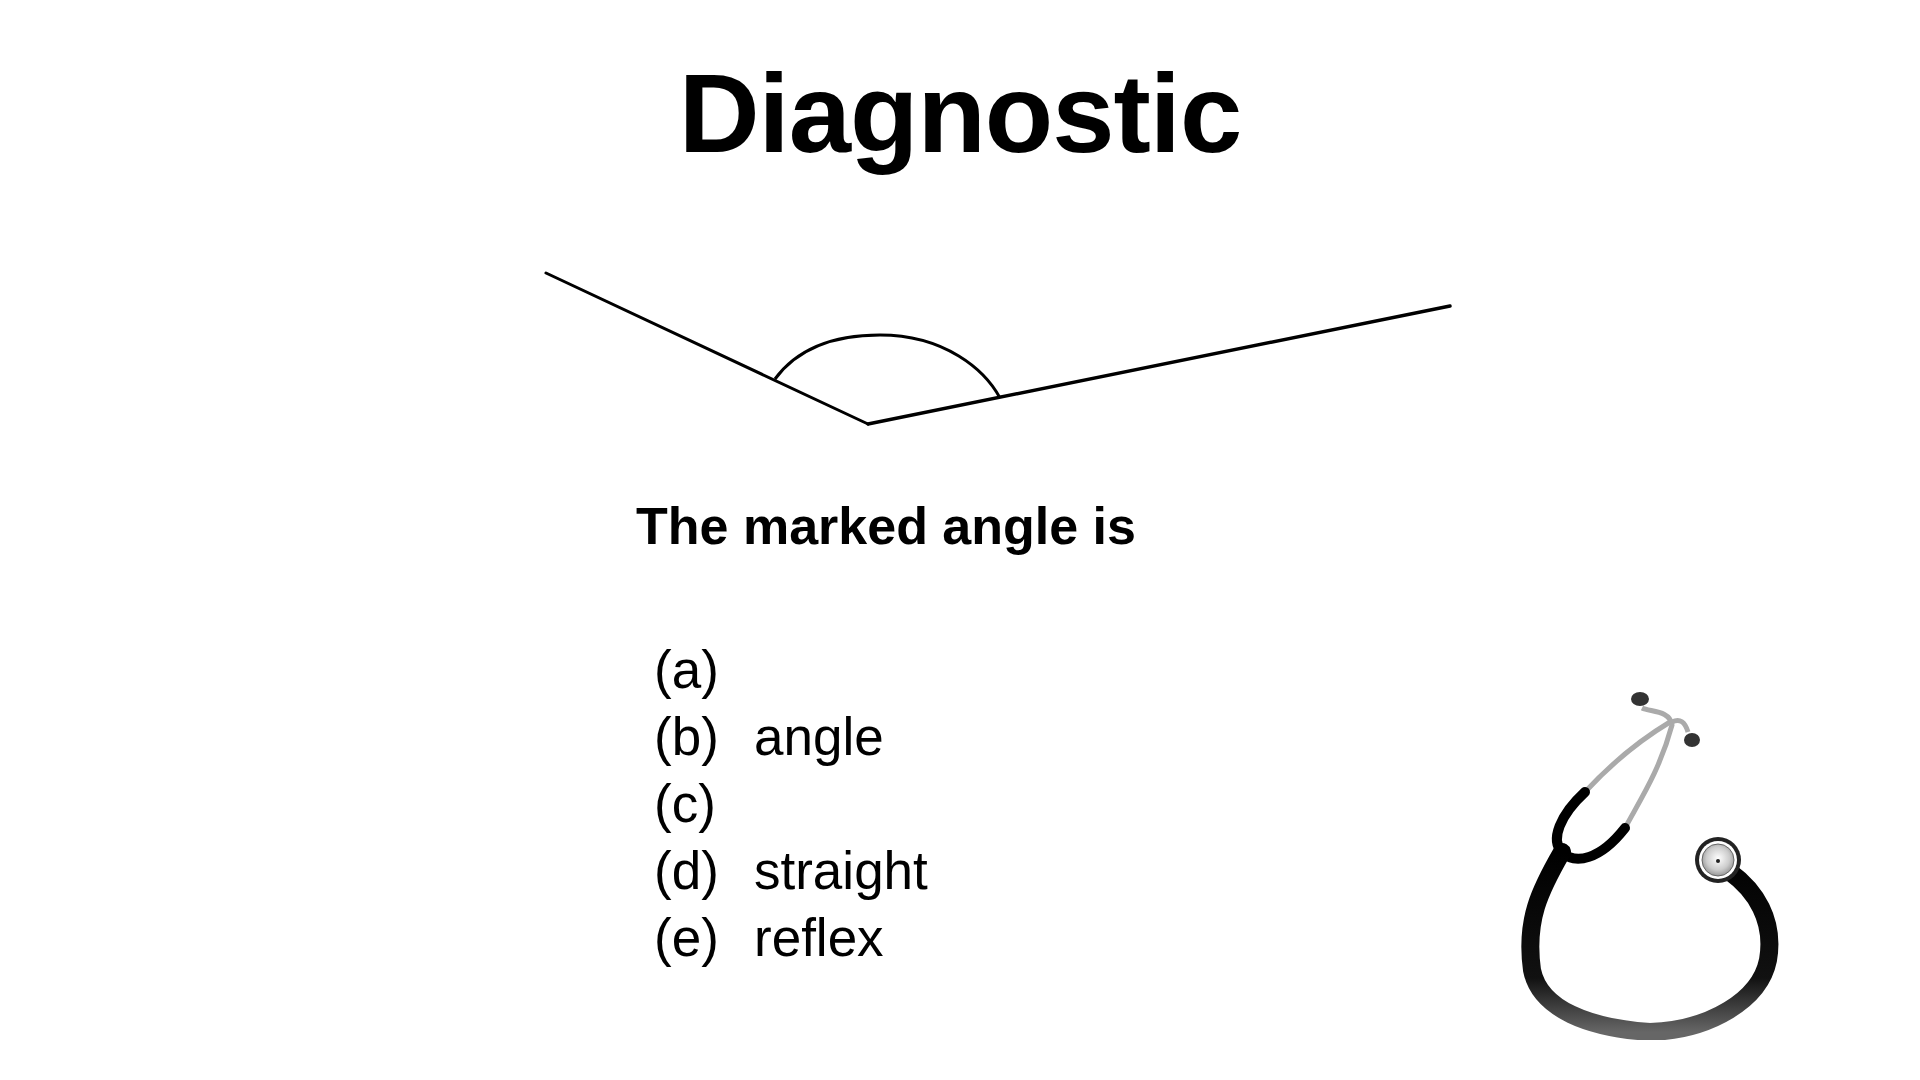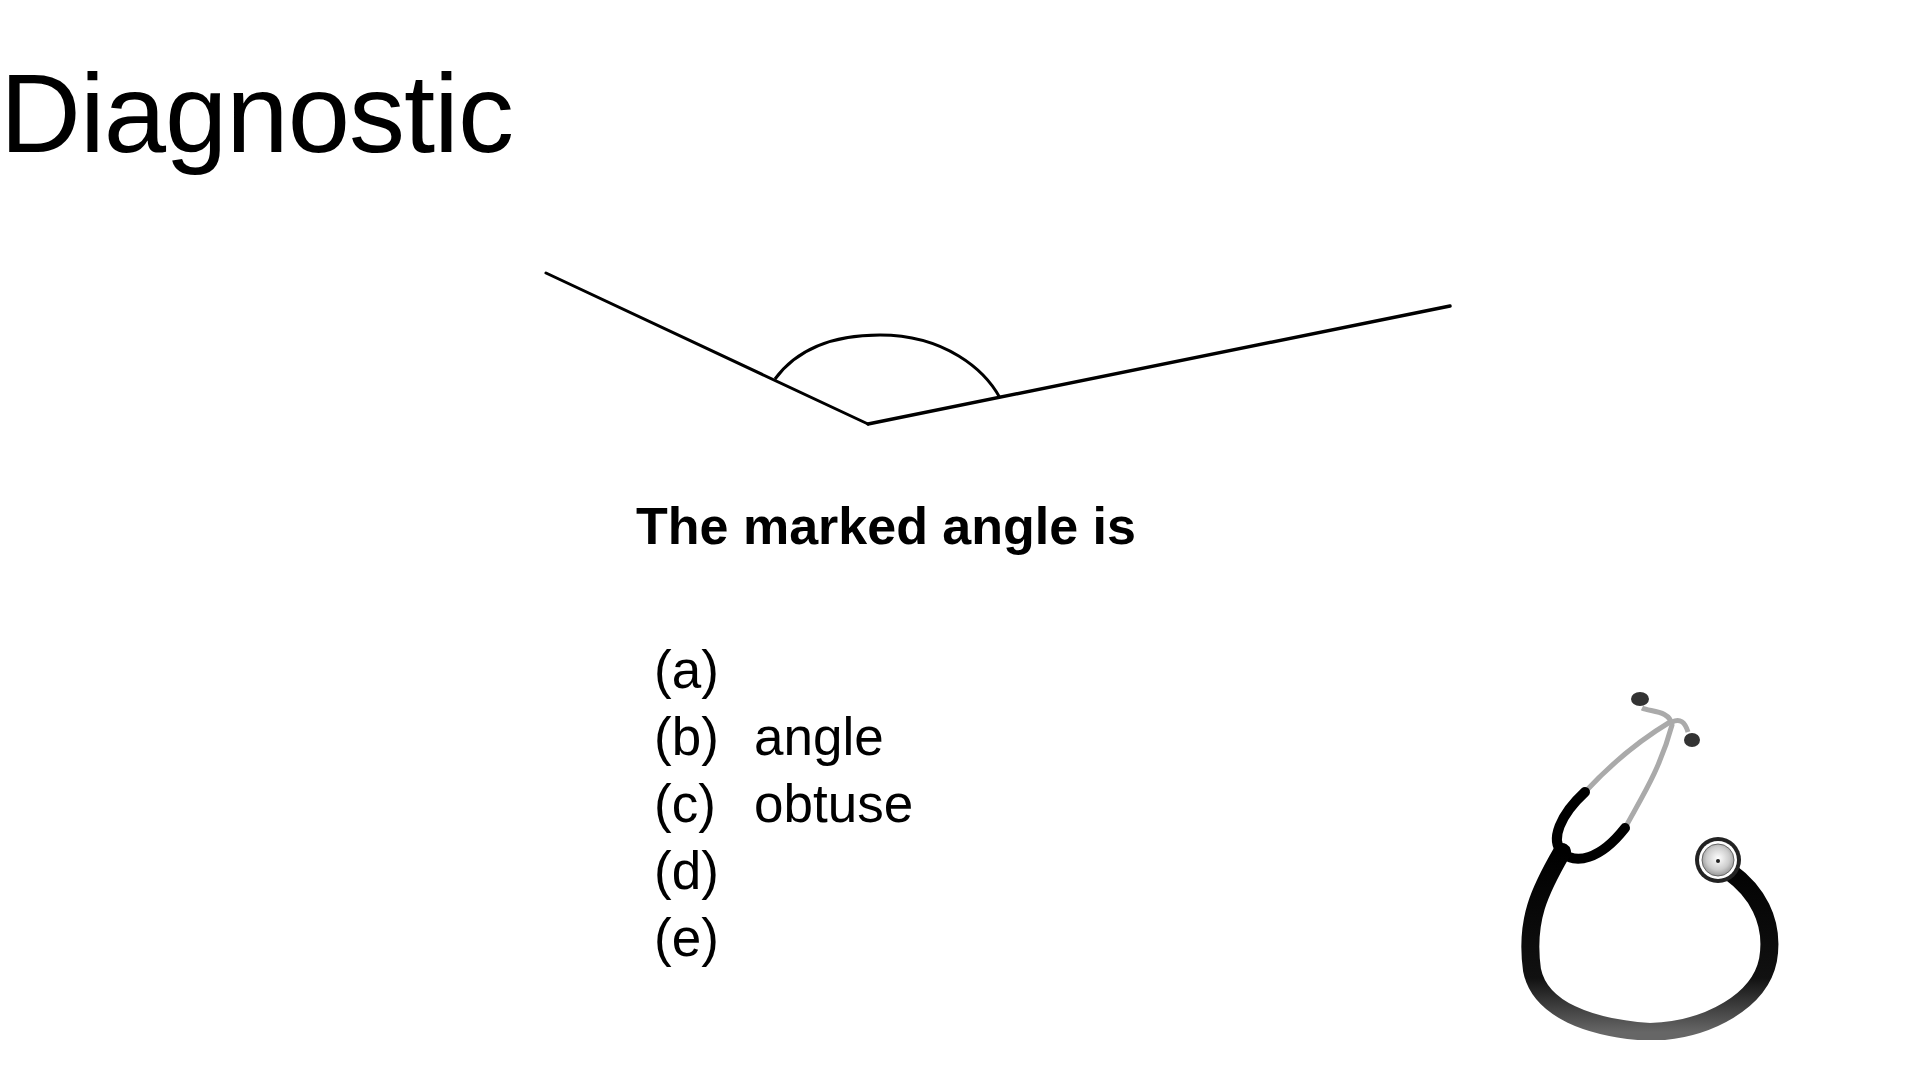--- a/index.html
+++ b/index.html
@@ -13,23 +13,23 @@
       position: relative;
       overflow: hidden;
       font-family: "Liberation Sans", sans-serif;
       color: #000000;
     }
     .slide-title {
       position: absolute;
       left: 0;
       top: 58px;
       width: 1920px;
-      text-align: left;
+      text-align: center;
       font-size: 112px;
-      font-weight: 400;
+      font-weight: 700;
       letter-spacing: -1px;
       line-height: 1;
     }
     .diagram {
       position: absolute;
       left: 0;
       top: 0;
       width: 1920px;
       height: 1080px;
     }
@@ -88,27 +88,28 @@
   <ul class="options">
     <li class="option">
       <span class="option-letter">(a)</span>
     </li>
     <li class="option">
       <span class="option-letter">(b)</span>
       <span class="option-label">angle</span>
     </li>
     <li class="option">
       <span class="option-letter">(c)</span>
-      <span class="option-label">obtuse</span>
     </li>
     <li class="option">
       <span class="option-letter">(d)</span>
+      <span class="option-label">straight</span>
     </li>
     <li class="option">
       <span class="option-letter">(e)</span>
+      <span class="option-label">reflex</span>
     </li>
   </ul>
 
   <svg class="stethoscope" viewBox="0 0 300 360" xmlns="http://www.w3.org/2000/svg">
     <defs>
       <linearGradient id="tubeGrad" x1="0" y1="0" x2="0" y2="1">
         <stop offset="0" stop-color="#000"></stop>
         <stop offset="0.7" stop-color="#111"></stop>
         <stop offset="1" stop-color="#666"></stop>
       </linearGradient>

